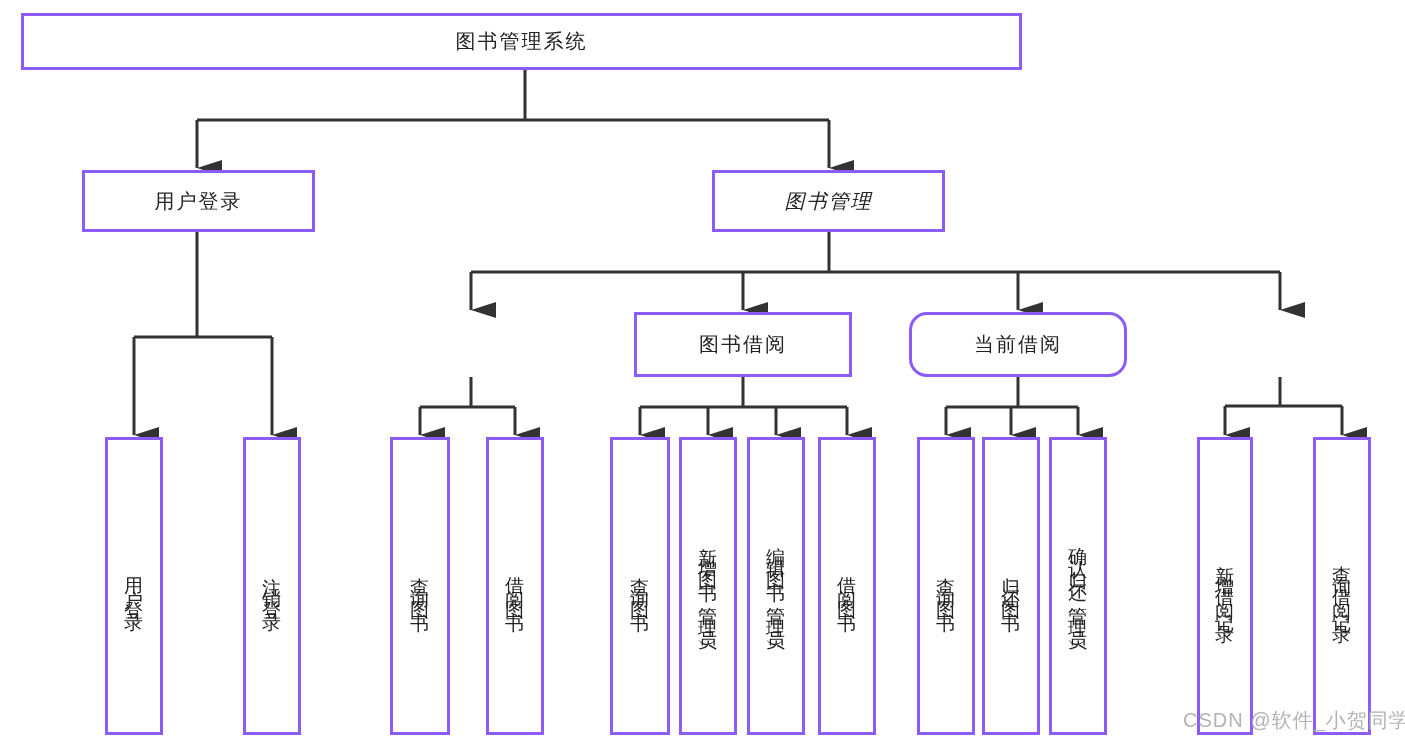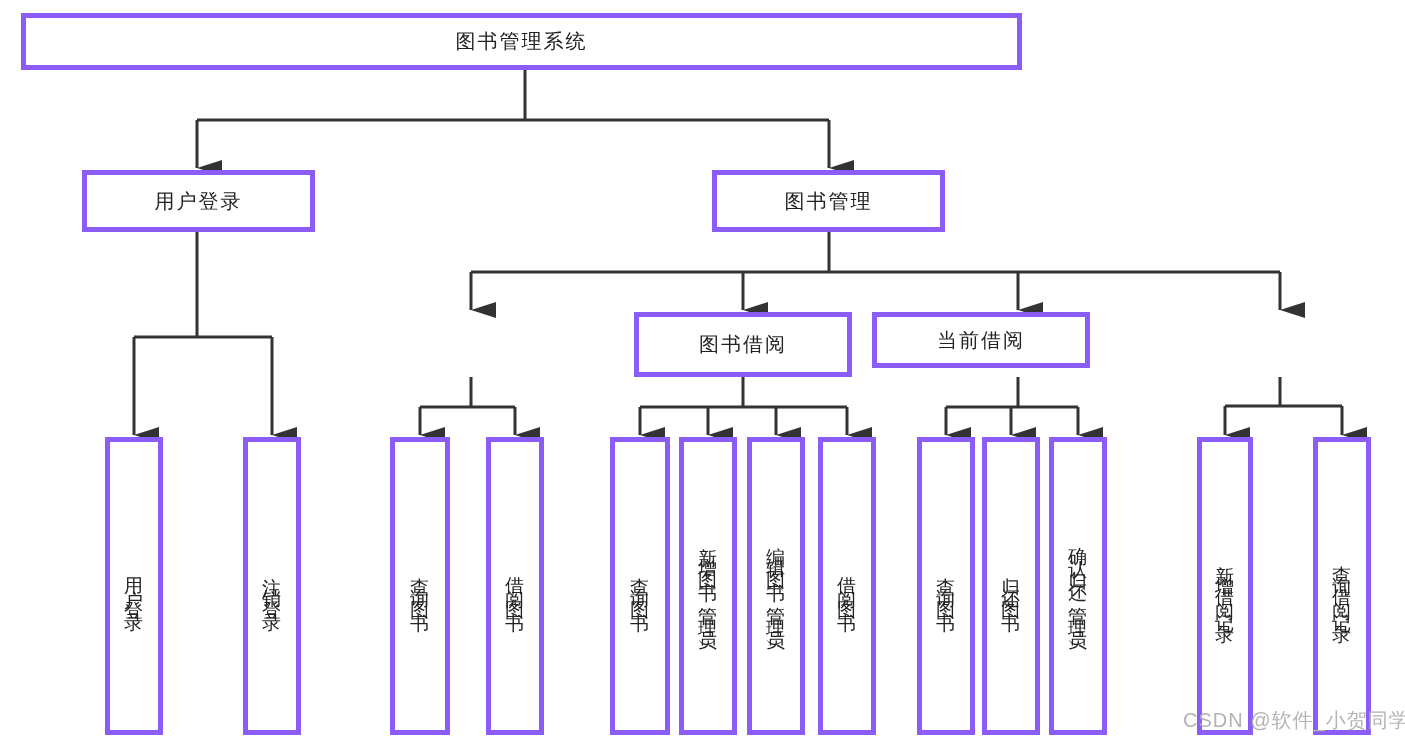--- a/index.html
+++ b/index.html
@@ -13,21 +13,21 @@
     overflow: hidden;
   }
   svg.connectors {
     position: absolute;
     left: 0; top: 0;
     width: 1405px; height: 747px;
   }
   .box {
     position: absolute;
     background: #ffffff;
-    border: 5px solid #8b5cf6;
+    border: 3px solid #8b5cf6;
     display: flex;
     align-items: center;
     justify-content: center;
     color: #222222;
   }
   .hlabel {
     font-size: 20px;
     letter-spacing: 2px;
     white-space: nowrap;
   }
@@ -97,28 +97,28 @@
     <line x1="1342" y1="406" x2="1342" y2="435" stroke="#333333" stroke-width="3" marker-end="url(#arrowhead)"></line>
   </svg>
 
   <div class="box" style="left:21px; top:13px; width:1001px; height:57px;">
     <span class="hlabel">图书管理系统</span>
   </div>
 
   <div class="box" style="left:82px; top:170px; width:233px; height:62px;">
     <span class="hlabel">用户登录</span>
   </div>
-  <div class="box" style="left:712px; top:170px; width:233px; height:62px;">
+  <div class="box" style="left:712px; top:170px; width:233px; height:62px;font-style:italic;">
     <span class="hlabel">图书管理</span>
   </div>
 
   <div class="box" style="left:634px; top:312px; width:218px; height:65px;font-family:Liberation Serif, serif;">
     <span class="hlabel">图书借阅</span>
   </div>
-  <div class="box" style="left:872px; top:312px; width:218px; height:56px;">
+  <div class="box" style="left:909px; top:312px; width:218px; height:65px;border-radius:18px;">
     <span class="hlabel">当前借阅</span>
   </div>
 
   <div class="box" style="left:105px; top:437px; width:58px; height:298px;">
     <span class="vlabel">用户登录</span>
   </div>
   <div class="box" style="left:243px; top:437px; width:58px; height:298px;">
     <span class="vlabel">注销登录</span>
   </div>
 

